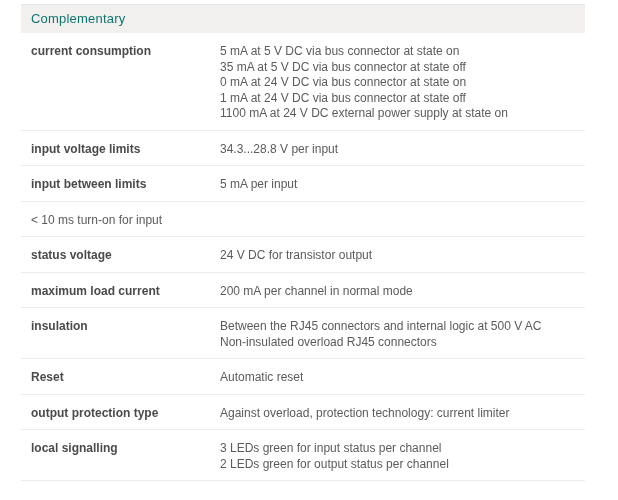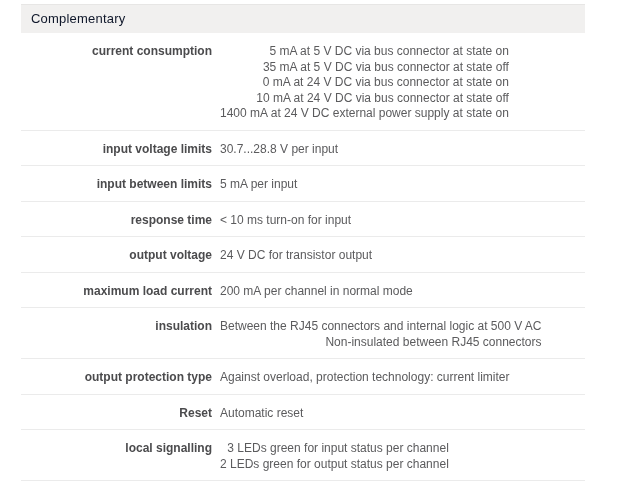--- a/index.html
+++ b/index.html
@@ -13,29 +13,28 @@
     margin: 4px 13px 0 21px;
     width: 564px;
   }
   .section-header {
     background: #f1f0ef;
     border-top: 1px solid #e7e6e5;
     height: 29px;
     line-height: 28px;
     padding-left: 10px;
     font-size: 13px;
-    color: #0f172a;
+    color: #0f766e;
     letter-spacing: 0.2px;
   }
   .row {
     display: flex;
     align-items: flex-start;
     border-bottom: 1px solid #ebebeb;
     padding: 11px 0 8px 10px;
-    text-align: right;
   }
   .row-label {
     flex: 0 0 189px;
     width: 189px;
     font-size: 12px;
     font-weight: bold;
     color: #4b4b4d;
     line-height: 15.5px;
     padding-right: 8px;
   }
@@ -52,79 +51,78 @@
 <div class="spec-table">
 
   <div class="section-header">Complementary</div>
 
   <div class="row">
     <div class="row-label">current consumption</div>
     <div class="row-values">
       <div class="value-line">5 mA at 5 V DC via bus connector at state on</div>
       <div class="value-line">35 mA at 5 V DC via bus connector at state off</div>
       <div class="value-line">0 mA at 24 V DC via bus connector at state on</div>
-      <div class="value-line">10 mA at 24 V DC via bus connector at state off</div>
-      <div class="value-line">1400 mA at 24 V DC external power supply at state on</div>
+      <div class="value-line">1 mA at 24 V DC via bus connector at state off</div>
+      <div class="value-line">1100 mA at 24 V DC external power supply at state on</div>
     </div>
   </div>
 
   <div class="row">
     <div class="row-label">input voltage limits</div>
     <div class="row-values">
-      <div class="value-line">30.7...28.8 V per input</div>
+      <div class="value-line">34.3...28.8 V per input</div>
     </div>
   </div>
 
   <div class="row">
     <div class="row-label">input between limits</div>
     <div class="row-values">
       <div class="value-line">5 mA per input</div>
     </div>
   </div>
 
   <div class="row">
-    <div class="row-label">response time</div>
     <div class="row-values">
       <div class="value-line">&lt; 10 ms turn-on for input</div>
     </div>
   </div>
 
   <div class="row">
-    <div class="row-label">output voltage</div>
+    <div class="row-label">status voltage</div>
     <div class="row-values">
       <div class="value-line">24 V DC for transistor output</div>
     </div>
   </div>
 
   <div class="row">
     <div class="row-label">maximum load current</div>
     <div class="row-values">
       <div class="value-line">200 mA per channel in normal mode</div>
     </div>
   </div>
 
   <div class="row">
     <div class="row-label">insulation</div>
     <div class="row-values">
       <div class="value-line">Between the RJ45 connectors and internal logic at 500 V AC</div>
-      <div class="value-line">Non-insulated between RJ45 connectors</div>
+      <div class="value-line">Non-insulated overload RJ45 connectors</div>
+    </div>
+  </div>
+
+  <div class="row">
+    <div class="row-label">Reset</div>
+    <div class="row-values">
+      <div class="value-line">Automatic reset</div>
     </div>
   </div>
 
   <div class="row">
     <div class="row-label">output protection type</div>
     <div class="row-values">
       <div class="value-line">Against overload, protection technology: current limiter</div>
-    </div>
-  </div>
-
-  <div class="row">
-    <div class="row-label">Reset</div>
-    <div class="row-values">
-      <div class="value-line">Automatic reset</div>
     </div>
   </div>
 
   <div class="row">
     <div class="row-label">local signalling</div>
     <div class="row-values">
       <div class="value-line">3 LEDs green for input status per channel</div>
       <div class="value-line">2 LEDs green for output status per channel</div>
     </div>
   </div>

